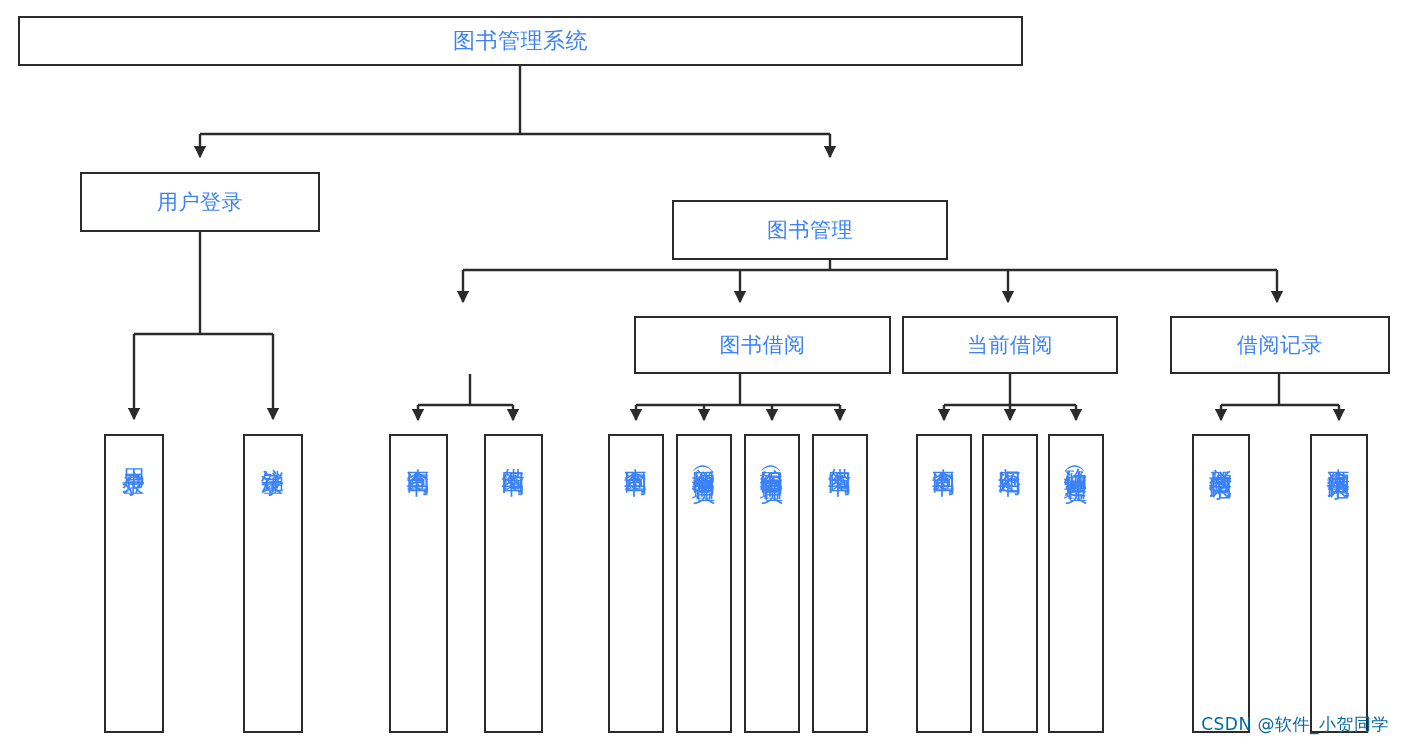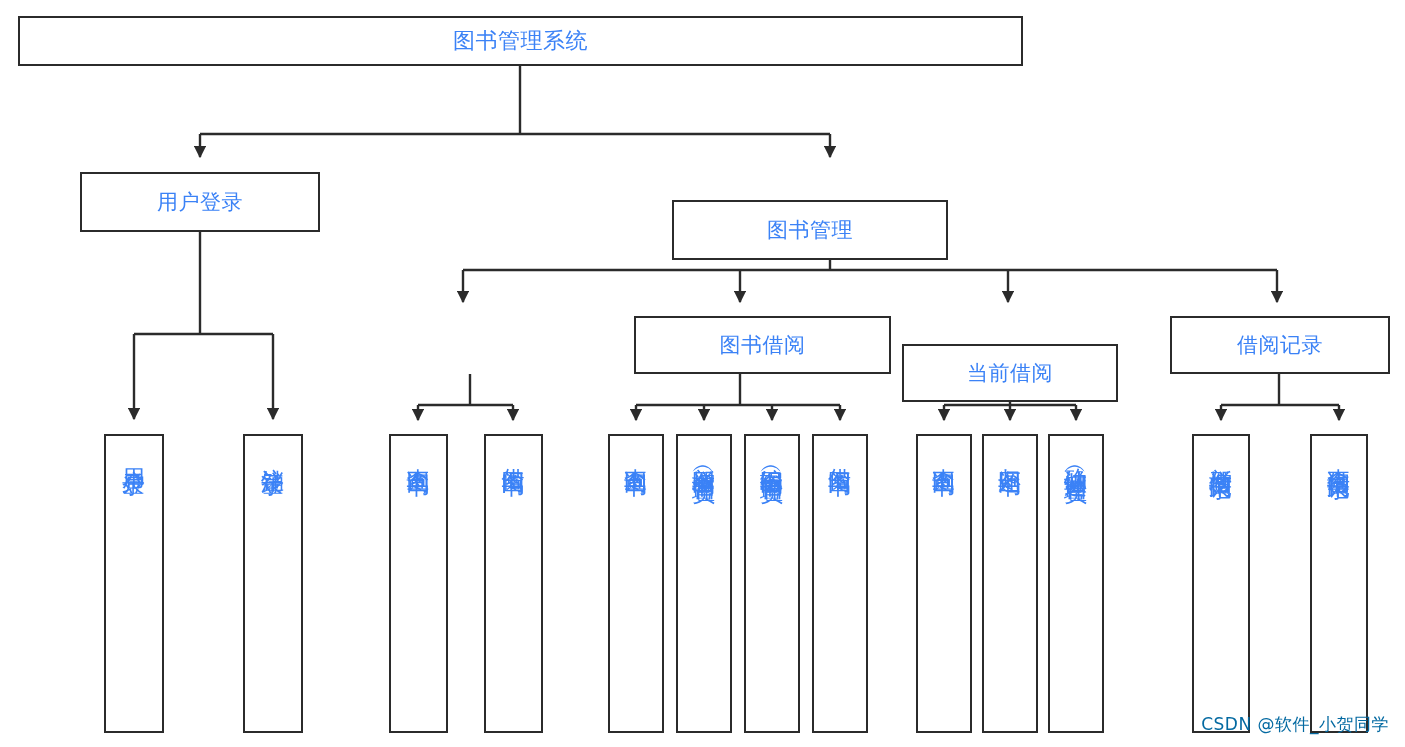--- a/index.html
+++ b/index.html
@@ -151,21 +151,21 @@
   <div class="node level-2" style="left:80px; top:172px; width:240px;">
     <span class="node-label">用户登录</span>
   </div>
   <div class="node level-2" style="left:672px; top:172px; width:276px;margin-top:28px;">
     <span class="node-label">图书管理</span>
   </div>
 
   <div class="node level-3" style="left:634px; top:316px; width:257px;">
     <span class="node-label">图书借阅</span>
   </div>
-  <div class="node level-3" style="left:902px; top:316px; width:216px;margin-top:28px;">
+  <div class="node level-3" style="left:902px; top:316px; width:216px;">
     <span class="node-label">当前借阅</span>
   </div>
   <div class="node level-3" style="left:1170px; top:316px; width:220px;">
     <span class="node-label">借阅记录</span>
   </div>
 
   <div class="node leaf" style="left:104px; width:60px;">
     <span class="node-label">用户登录</span>
   </div>
   <div class="node leaf" style="left:243px; width:60px;">

